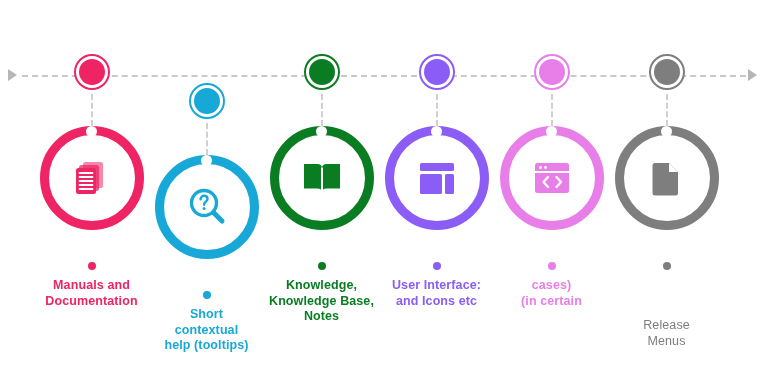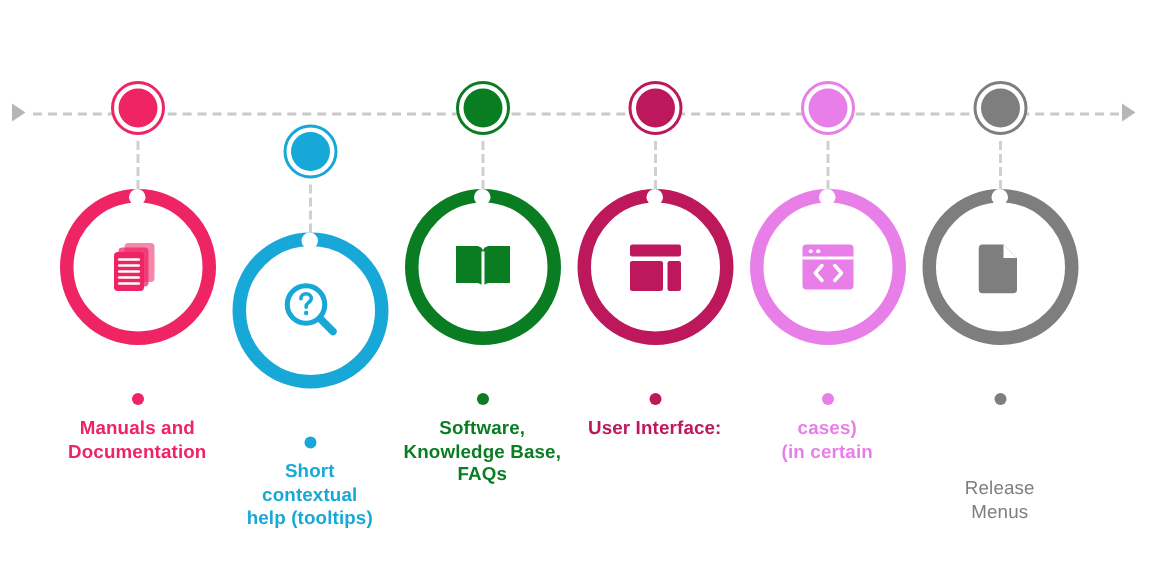--- a/index.html
+++ b/index.html
@@ -237,43 +237,44 @@
           <path d="M4 8h13.5c2.6 0 4.5 1.6 4.5 3.6V36c0-2-1.9-3.4-4.5-3.4H4V8z" fill="currentColor"></path>
           <path d="M40 8H26.5c-2.6 0-4.5 1.6-4.5 3.6V36c0-2 1.9-3.4 4.5-3.4H40V8z" fill="currentColor"></path>
           <path d="M22 11.6V36" stroke="#ffffff" stroke-width="2"></path>
           <path d="M4 8h13.5c2.6 0 4.5 1.6 4.5 3.6" stroke="#ffffff" stroke-width="0.01"></path>
           <path d="M7.5 12.5h9" stroke="#ffffff" stroke-width="1.6" stroke-linecap="round" opacity="0"></path>
         </svg>
       </span>
     </div>
     <div class="bullet"></div>
     <div class="caption">
-      <div>Software,</div>
+      <div>Knowledge,</div>
       <div>Knowledge Base,</div>
-      <div>FAQs</div>
-    </div>
-  </div>
-
-  <div class="col col-3" style="color: #be185d;">
+      <div>Notes</div>
+    </div>
+  </div>
+
+  <div class="col col-3" style="color: #8b5cf6;">
     <div class="node">
       <div class="node-fill"></div>
     </div>
     <div class="connector"></div>
     <div class="ring">
       <span class="glyph">
         <svg viewBox="0 0 44 44" fill="none">
           <rect x="5" y="7" width="34" height="8" rx="1.5" fill="currentColor"></rect>
           <rect x="5" y="18" width="22" height="20" rx="1.5" fill="currentColor"></rect>
           <rect x="30" y="18" width="9" height="20" rx="1.5" fill="currentColor"></rect>
         </svg>
       </span>
     </div>
     <div class="bullet"></div>
     <div class="caption">
       <div>User Interface:</div>
+      <div>and Icons etc</div>
     </div>
   </div>
 
   <div class="col col-4" style="color: rgb(232, 127, 232);">
     <div class="node">
       <div class="node-fill"></div>
     </div>
     <div class="connector"></div>
     <div class="ring">
       <span class="glyph">

